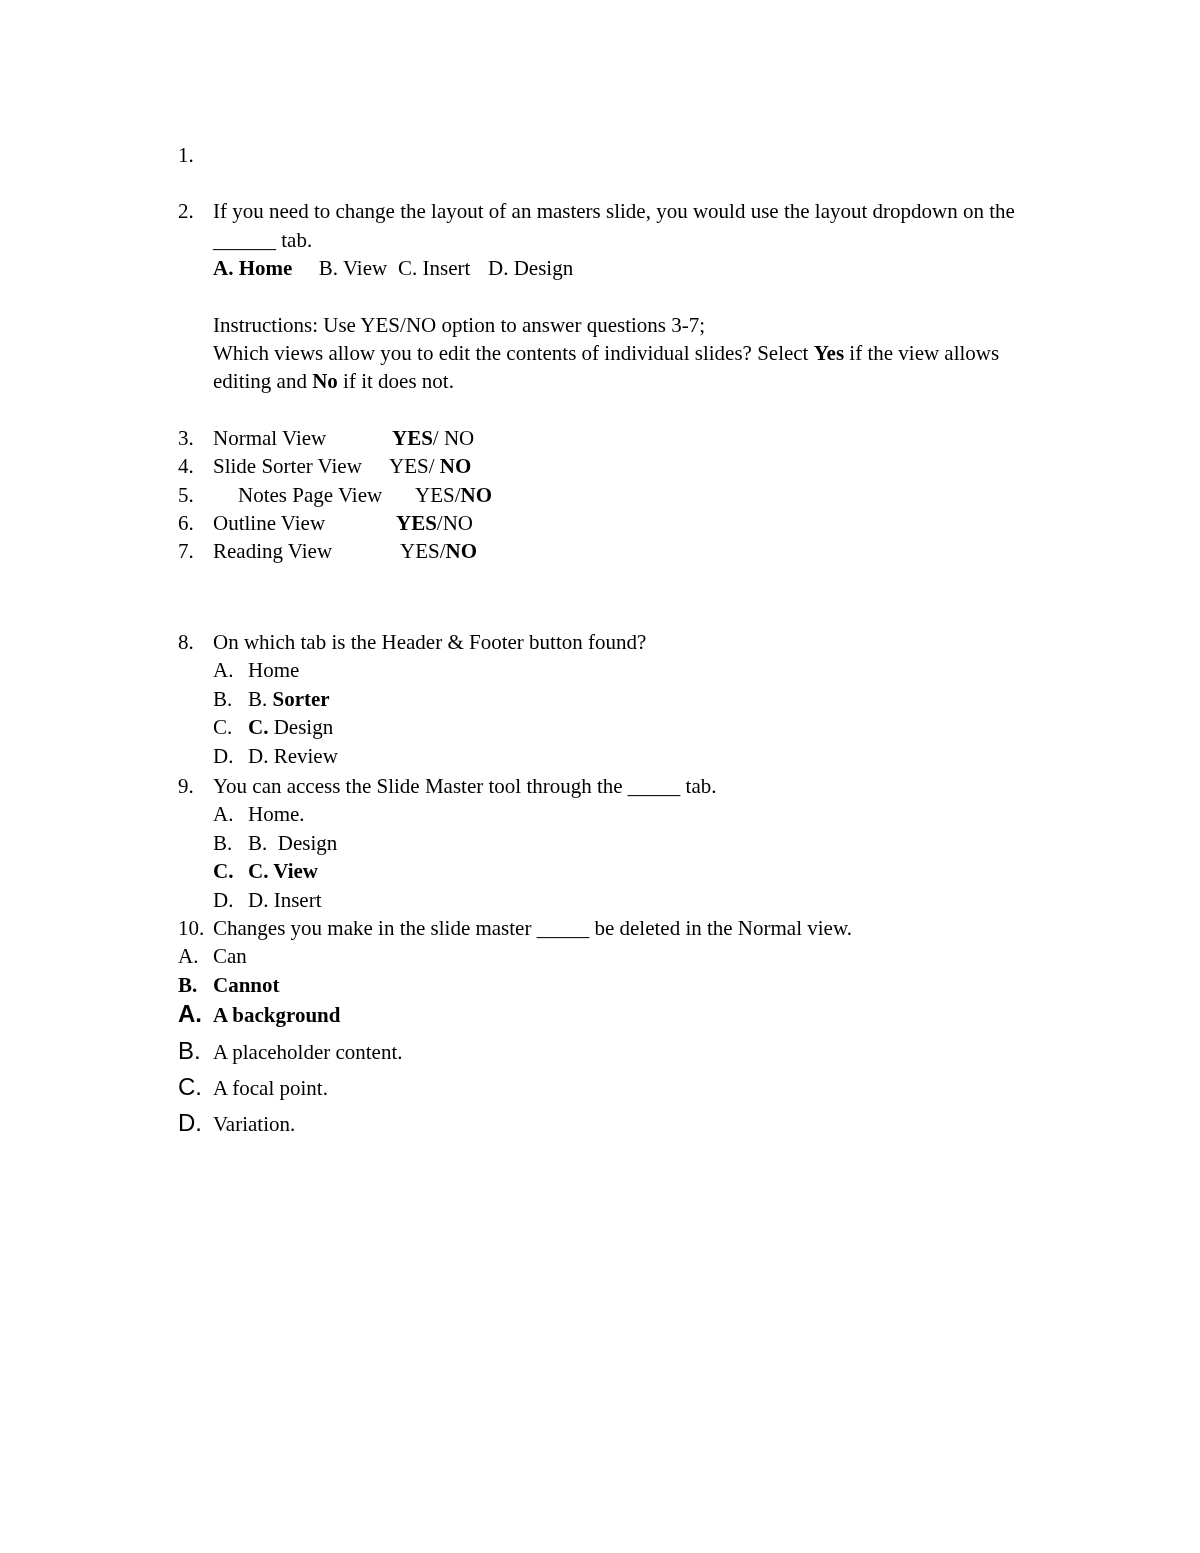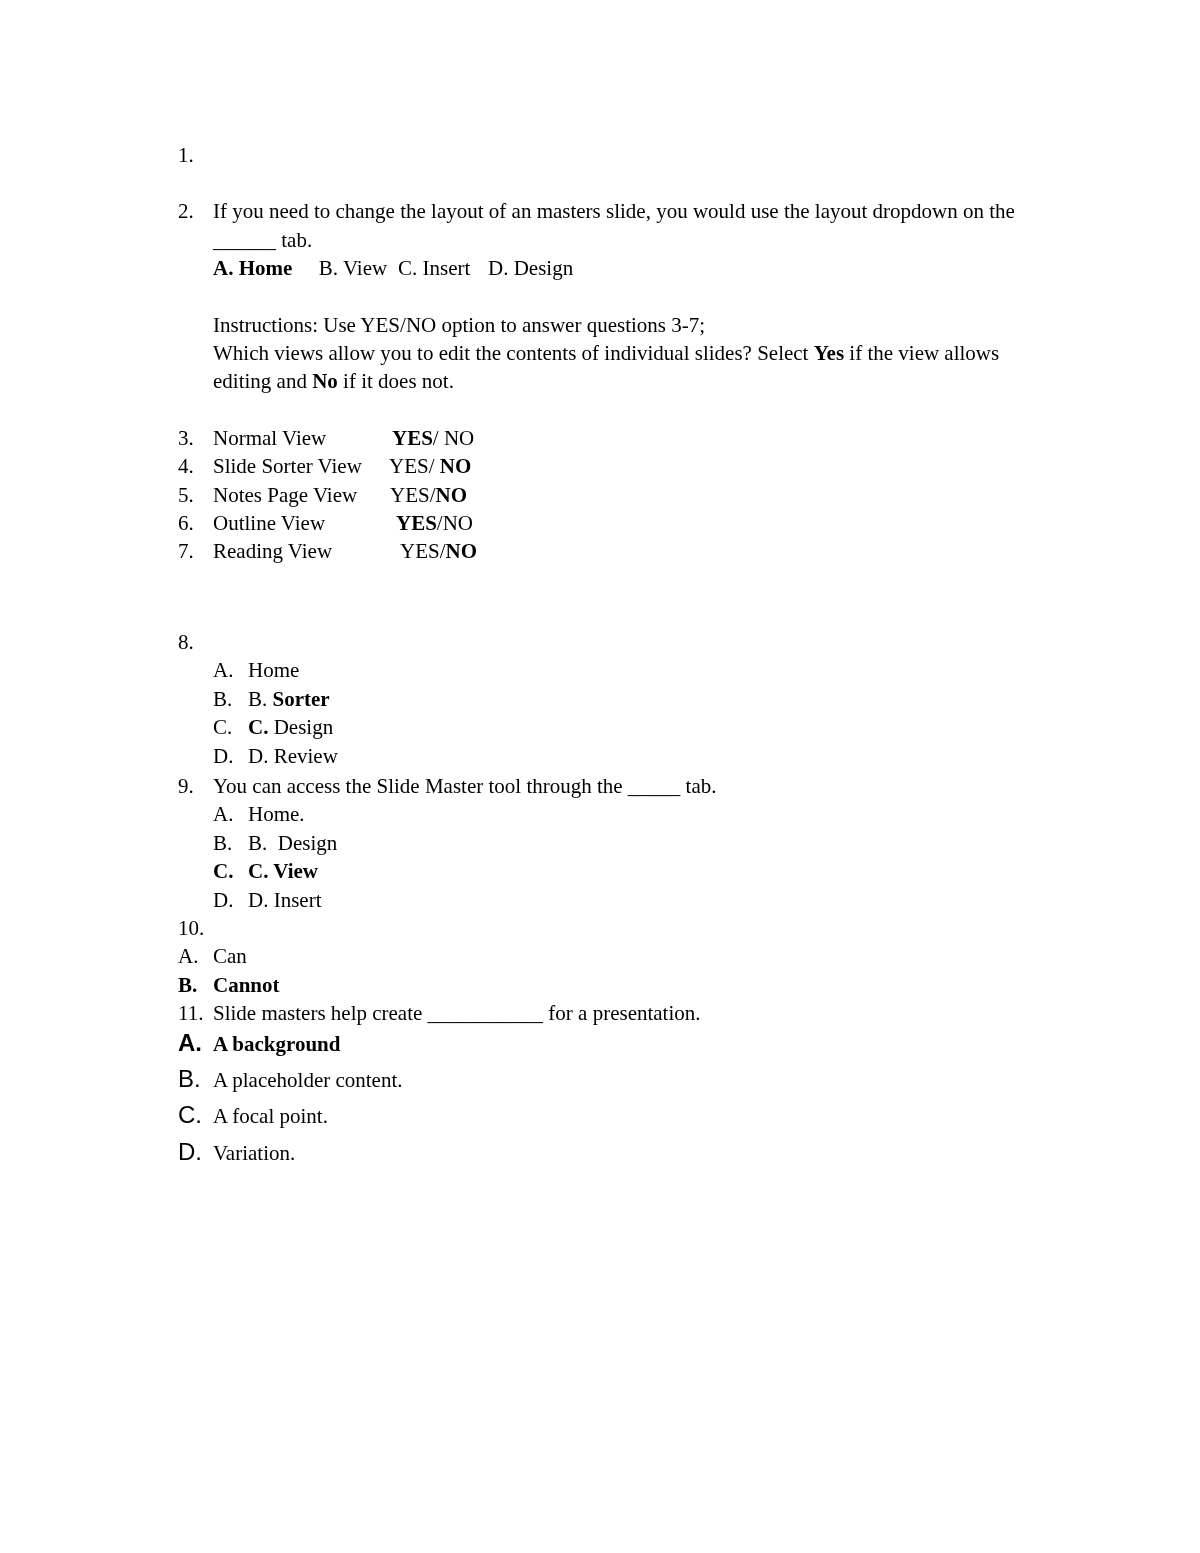--- a/index.html
+++ b/index.html
@@ -75,32 +75,33 @@
       <div class="line" style="margin-top: 28px;">
     <span class="marker">3.</span>
     <span class="content"><span class="run" style="display: inline-block; width: 179px;">Normal View</span><span class="run b">YES</span><span class="run">/ NO</span></span>
   </div>
       <div class="line">
     <span class="marker">4.</span>
     <span class="content"><span class="run" style="display: inline-block; width: 176px;">Slide Sorter View</span><span class="run">YES/ </span><span class="run b">NO</span></span>
   </div>
       <div class="line">
     <span class="marker">5.</span>
-    <span class="content"><span class="run" style="display: inline-block; width: 177px;">Notes Page View</span><span class="run">YES/</span><span class="run b">NO</span></span>
+    <span class="content"><span class="run" style="display: inline-block; width: 177px; margin-left: 25px;">Notes Page View</span><span class="run">YES/</span><span class="run b">NO</span></span>
   </div>
       <div class="line">
     <span class="marker">6.</span>
     <span class="content"><span class="run" style="display: inline-block; width: 183px;">Outline View</span><span class="run b">YES</span><span class="run">/NO</span></span>
   </div>
       <div class="line">
     <span class="marker">7.</span>
     <span class="content"><span class="run" style="display: inline-block; width: 187px;">Reading View</span><span class="run">YES/</span><span class="run b">NO</span></span>
   </div>
       <div class="line" style="margin-top: 62px;">
     <span class="marker">8.</span>
+    <span class="content"><span class="run">On which tab is the Header &amp; Footer button found?</span></span>
   </div>
       <div class="line" style="padding-left: 35px;">
     <span class="marker">A.</span>
     <span class="content"><span class="run">Home</span></span>
   </div>
       <div class="line" style="padding-left: 35px;">
     <span class="marker">B.</span>
     <span class="content"><span class="run">B. </span><span class="run b">Sorter</span></span>
   </div>
       <div class="line" style="padding-left: 35px;">
@@ -126,32 +127,29 @@
       <div class="line" style="padding-left: 35px;">
     <span class="marker b">C.</span>
     <span class="content"><span class="run b">C. View</span></span>
   </div>
       <div class="line" style="padding-left: 35px;">
     <span class="marker">D.</span>
     <span class="content"><span class="run">D. Insert</span></span>
   </div>
       <div class="line">
     <span class="marker">10.</span>
+    <span class="content"><span class="run">Changes you make in the slide master _____ be deleted in the Normal view.</span></span>
   </div>
       <div class="line">
     <span class="marker">A.</span>
     <span class="content"><span class="run">Can</span></span>
   </div>
       <div class="line">
     <span class="marker b">B.</span>
     <span class="content"><span class="run b">Cannot</span></span>
-  </div>
-      <div class="line">
-    <span class="marker">11.</span>
-    <span class="content"><span class="run">Slide masters help create ___________ for a presentation.</span></span>
   </div>
       <div class="line" style="margin-top: 1px;">
     <span class="marker b sans">A.</span>
     <span class="content"><span class="run b">A background</span></span>
   </div>
       <div class="line" style="margin-top: 7px;">
     <span class="marker sans">B.</span>
     <span class="content"><span class="run">A placeholder content.</span></span>
   </div>
       <div class="line" style="margin-top: 7px;">

